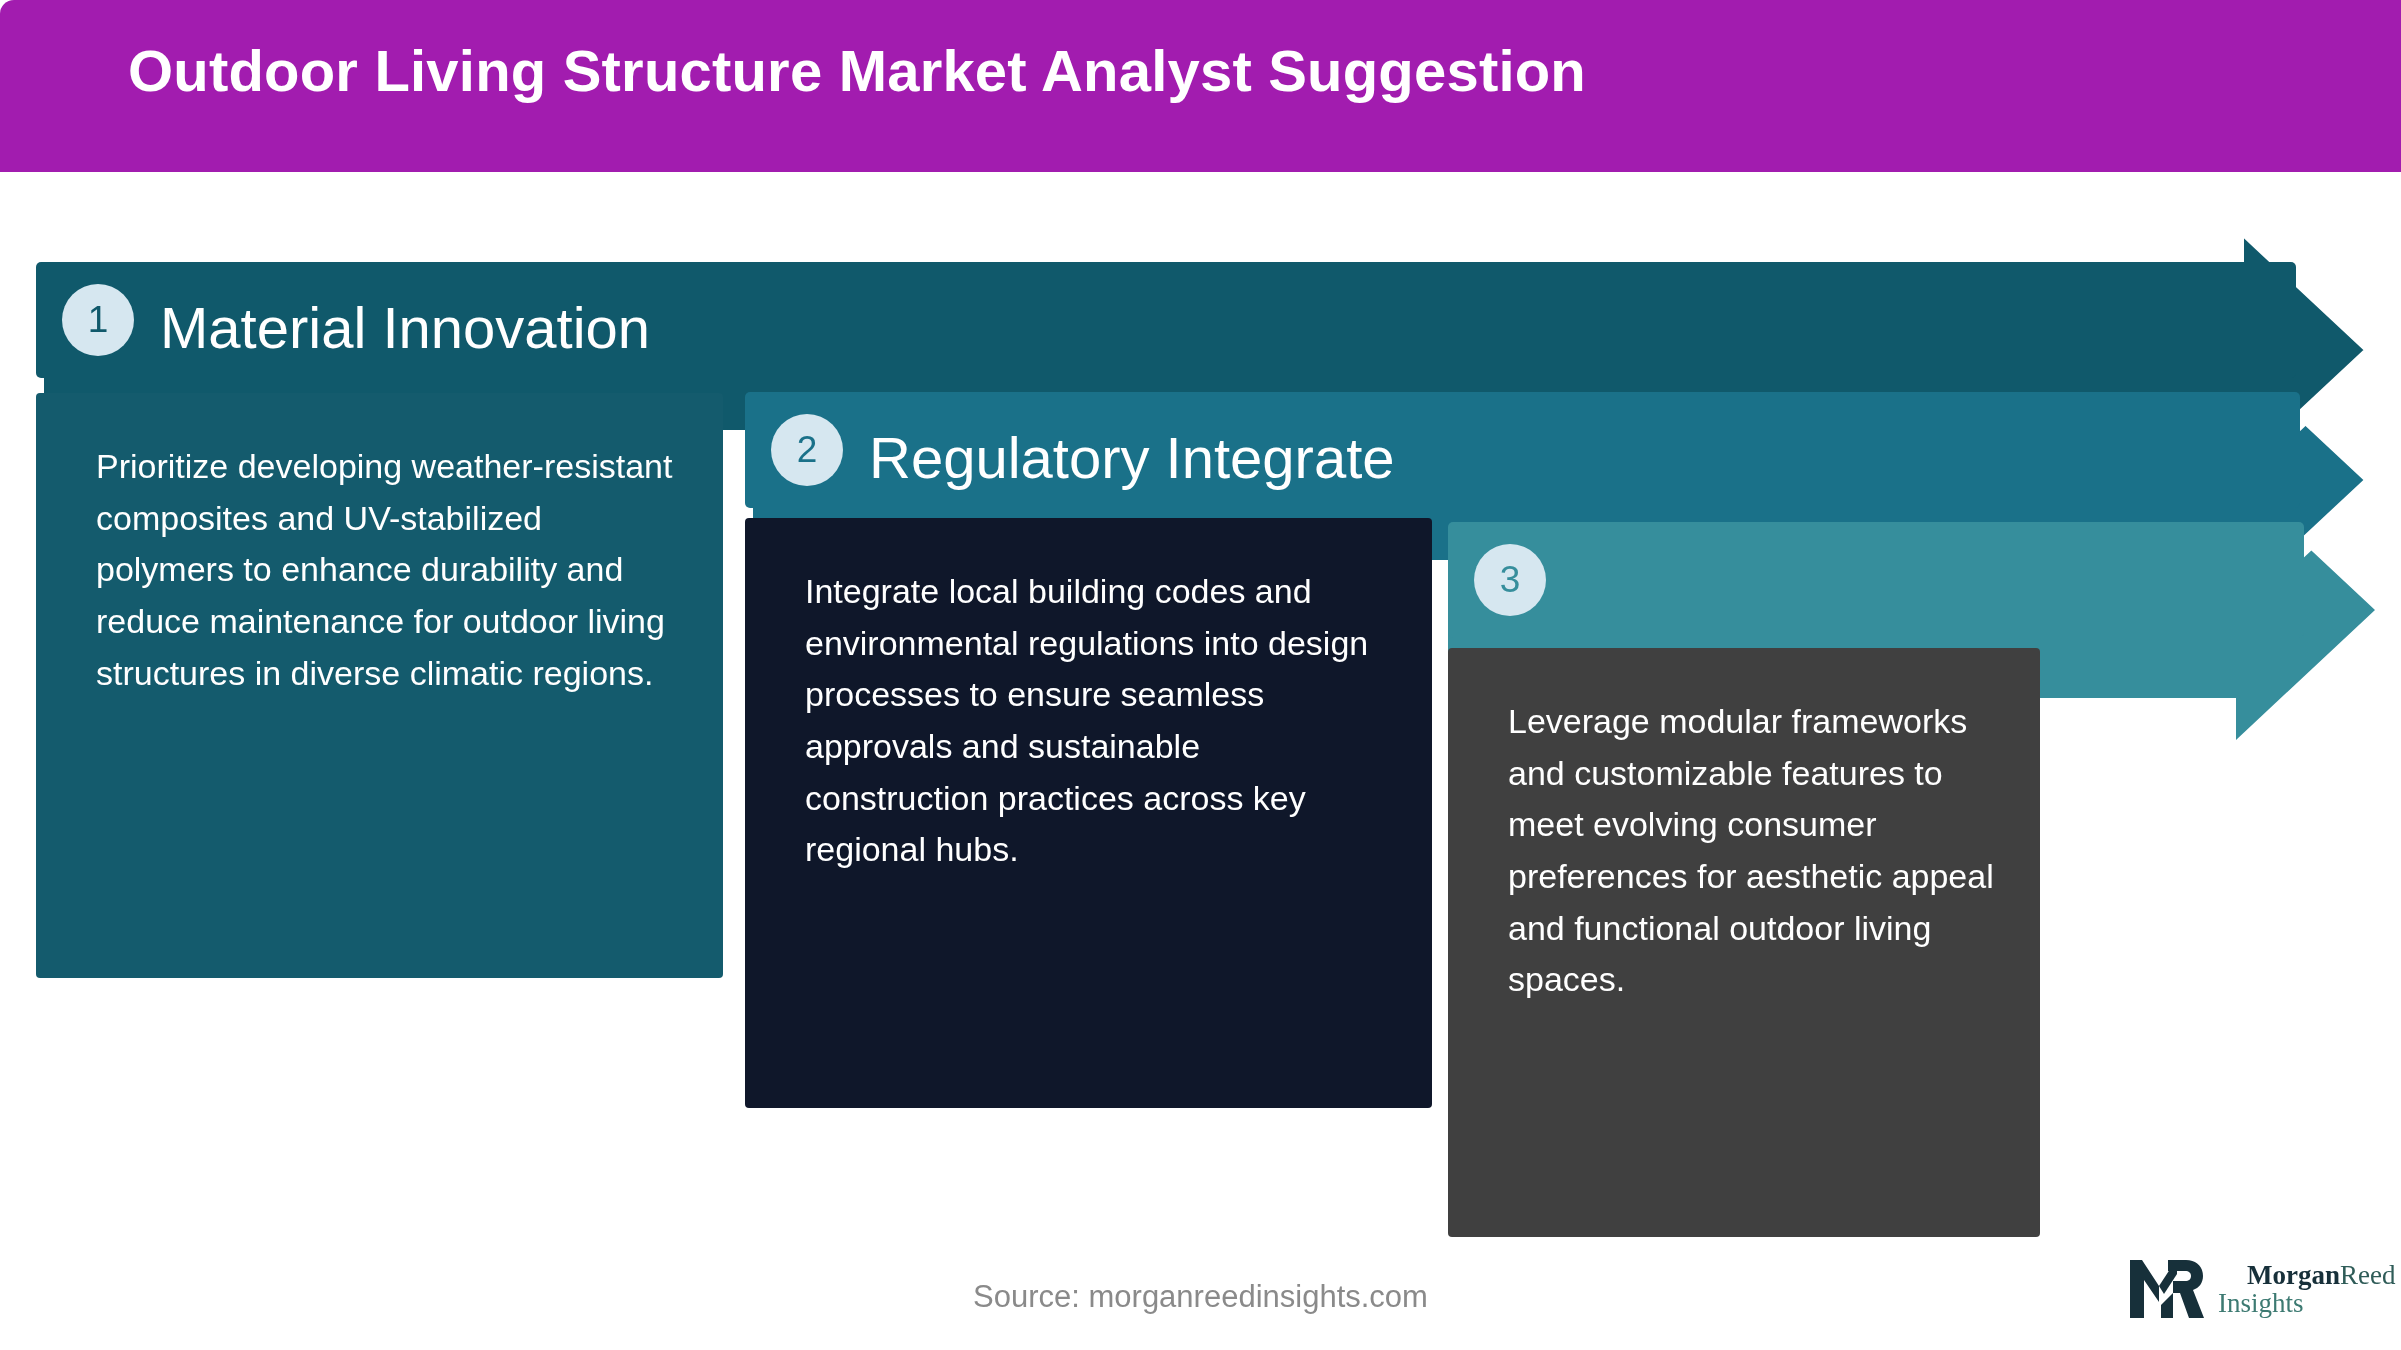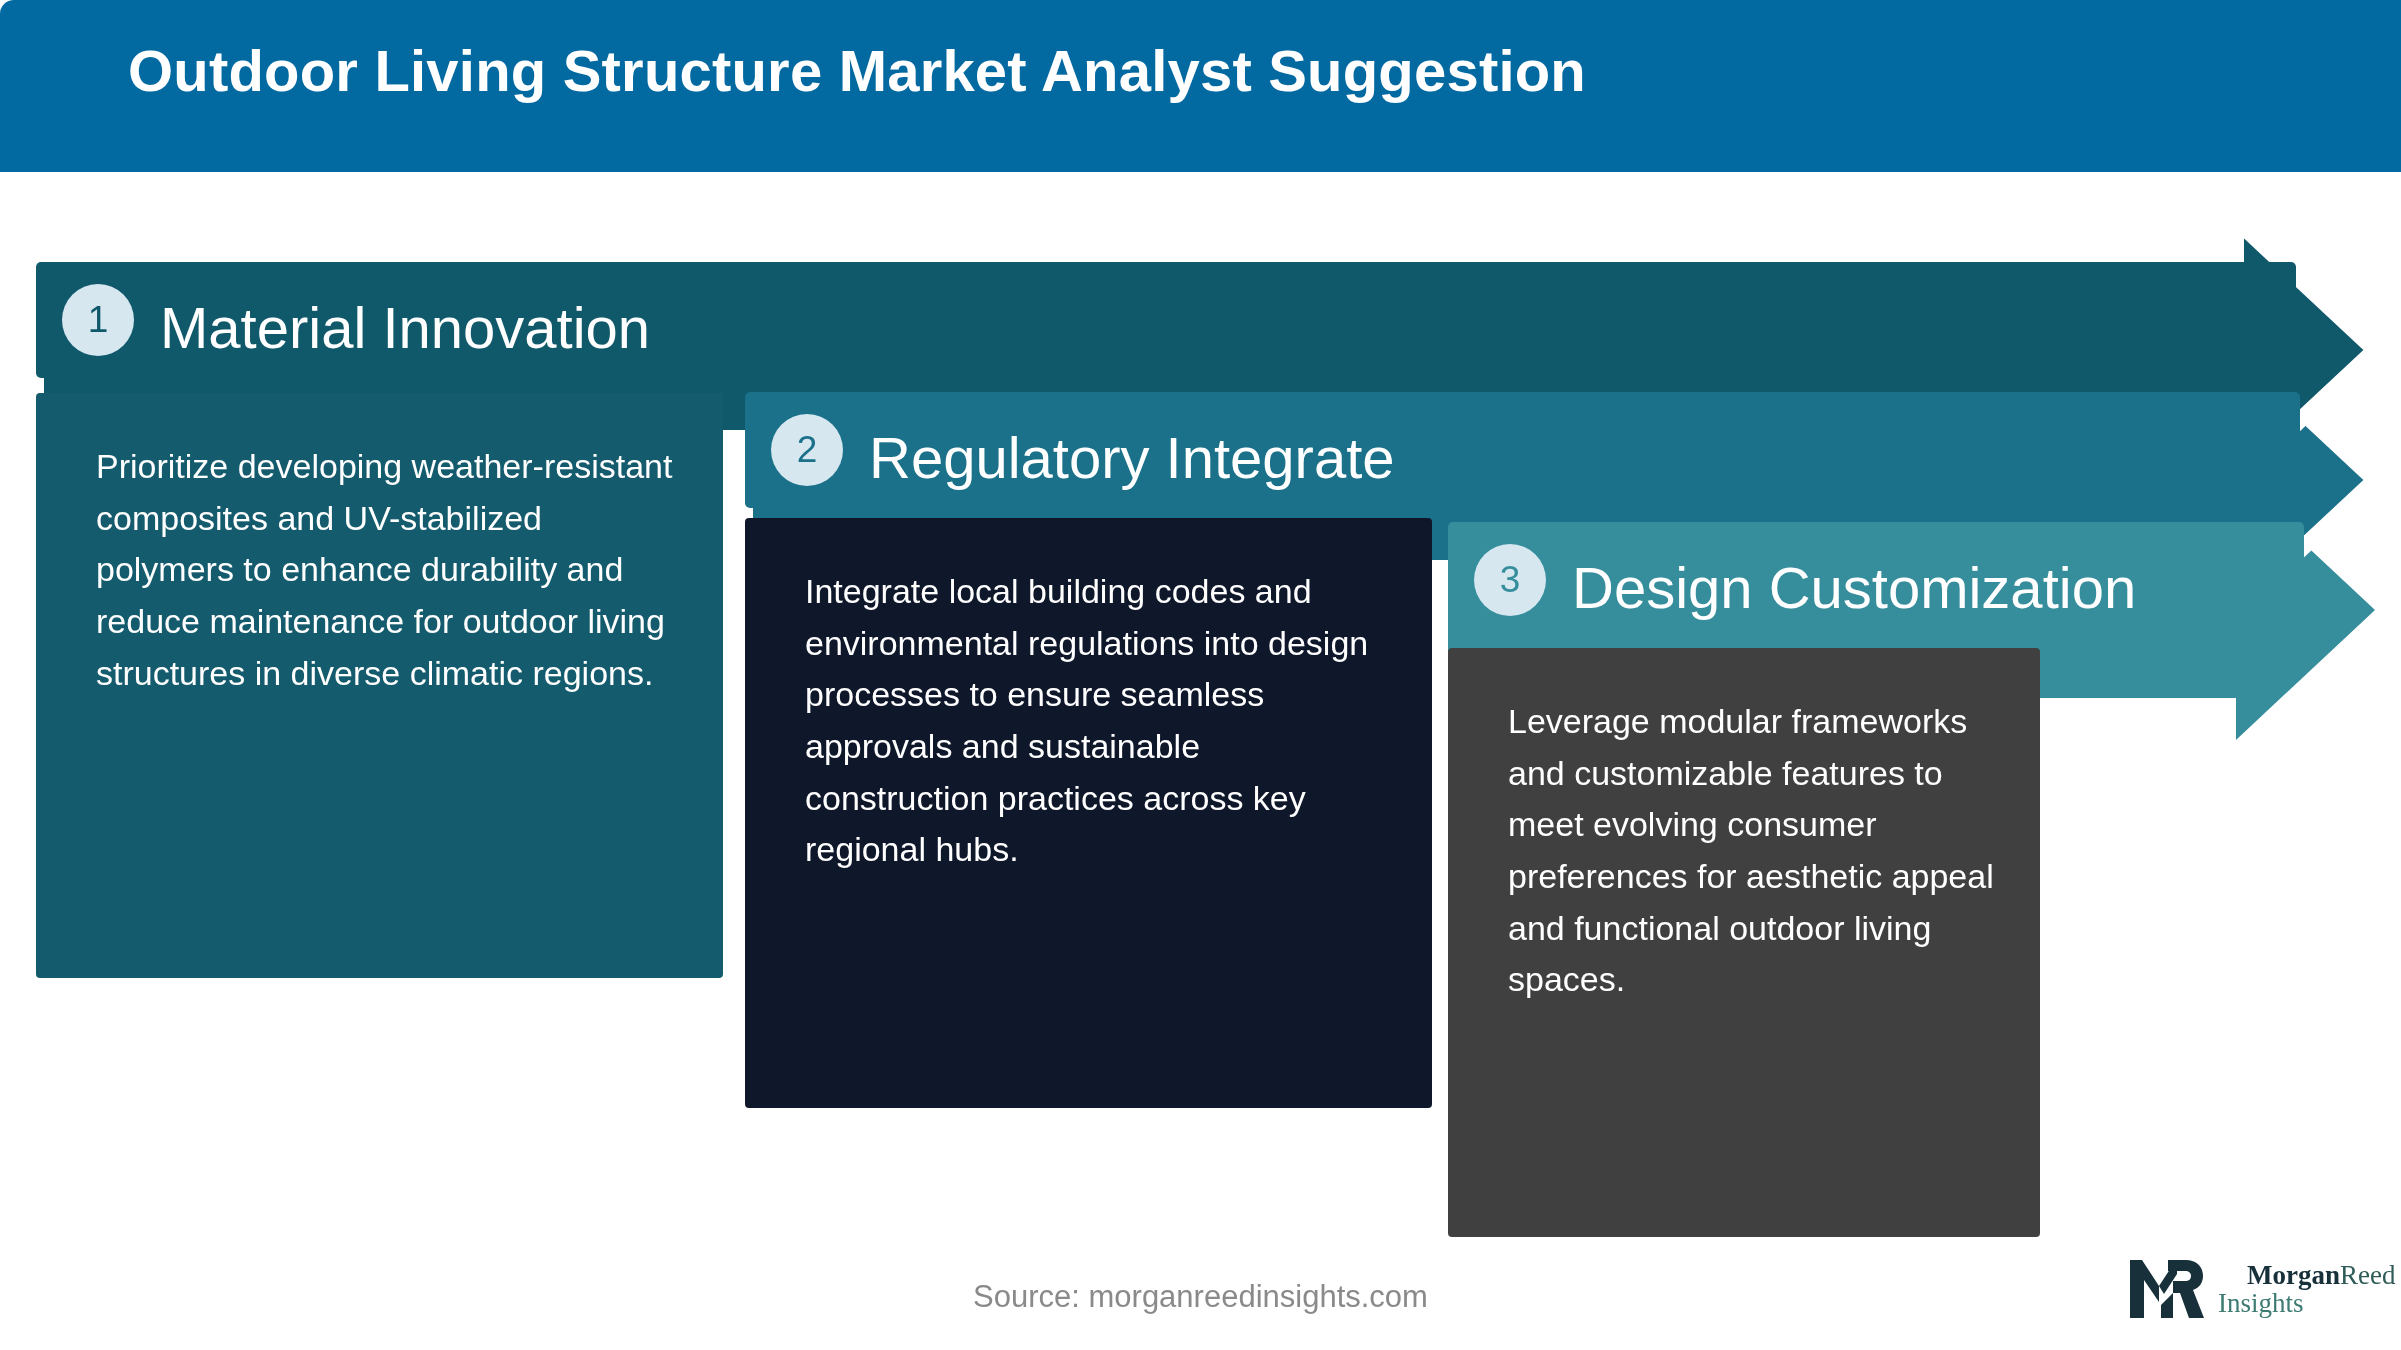--- a/index.html
+++ b/index.html
@@ -18,21 +18,21 @@
     overflow: hidden;
   }
 
   
   #title-banner {
     position: absolute;
     left: 0;
     top: 0;
     width: 2401px;
     height: 172px;
-    background: #0369a1;
+    background: #a21caf;
     border-top-left-radius: 14px;
     border-top-right-radius: 0px;
   }
   #title-text {
     position: absolute;
     left: 128px;
     top: 37px;
     font-size: 58px;
     font-weight: bold;
     color: #ffffff;
@@ -177,21 +177,20 @@
     <div class="hdr-label">Material Innovation</div>
   </div>
 
   <div class="hdr" id="hdr-2">
     <div class="badge">2</div>
     <div class="hdr-label">Regulatory Integrate</div>
   </div>
 
   <div class="hdr" id="hdr-3">
     <div class="badge">3</div>
-    <div class="hdr-label">Design Customization</div>
   </div>
 
   <div class="body-panel" id="body-1">Prioritize developing weather-resistant composites and UV-stabilized polymers to enhance durability and reduce maintenance for outdoor living structures in diverse climatic regions.</div>
   <div class="body-panel" id="body-2">Integrate local building codes and environmental regulations into design processes to ensure seamless approvals and sustainable construction practices across key regional hubs.</div>
   <div class="body-panel" id="body-3">Leverage modular frameworks and customizable features to meet evolving consumer preferences for aesthetic appeal and functional outdoor living spaces.</div>
 
   <div id="source-text">Source: morganreedinsights.com</div>
 
   <div id="logo">
     <svg id="logo-mark" width="76" height="62" viewBox="0 0 76 62">

